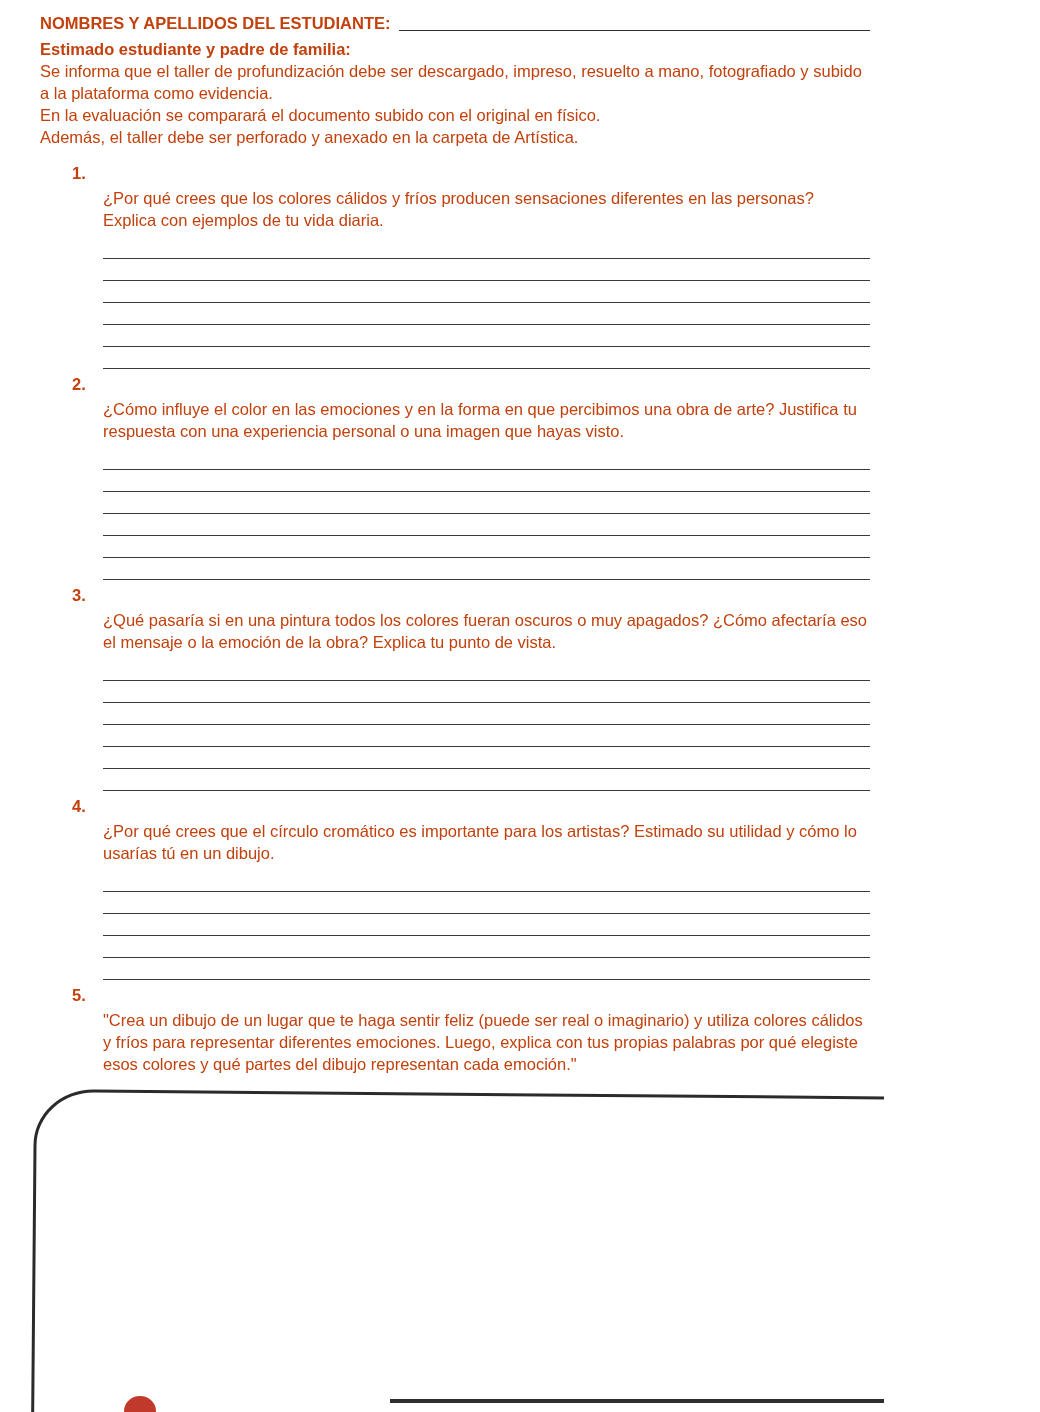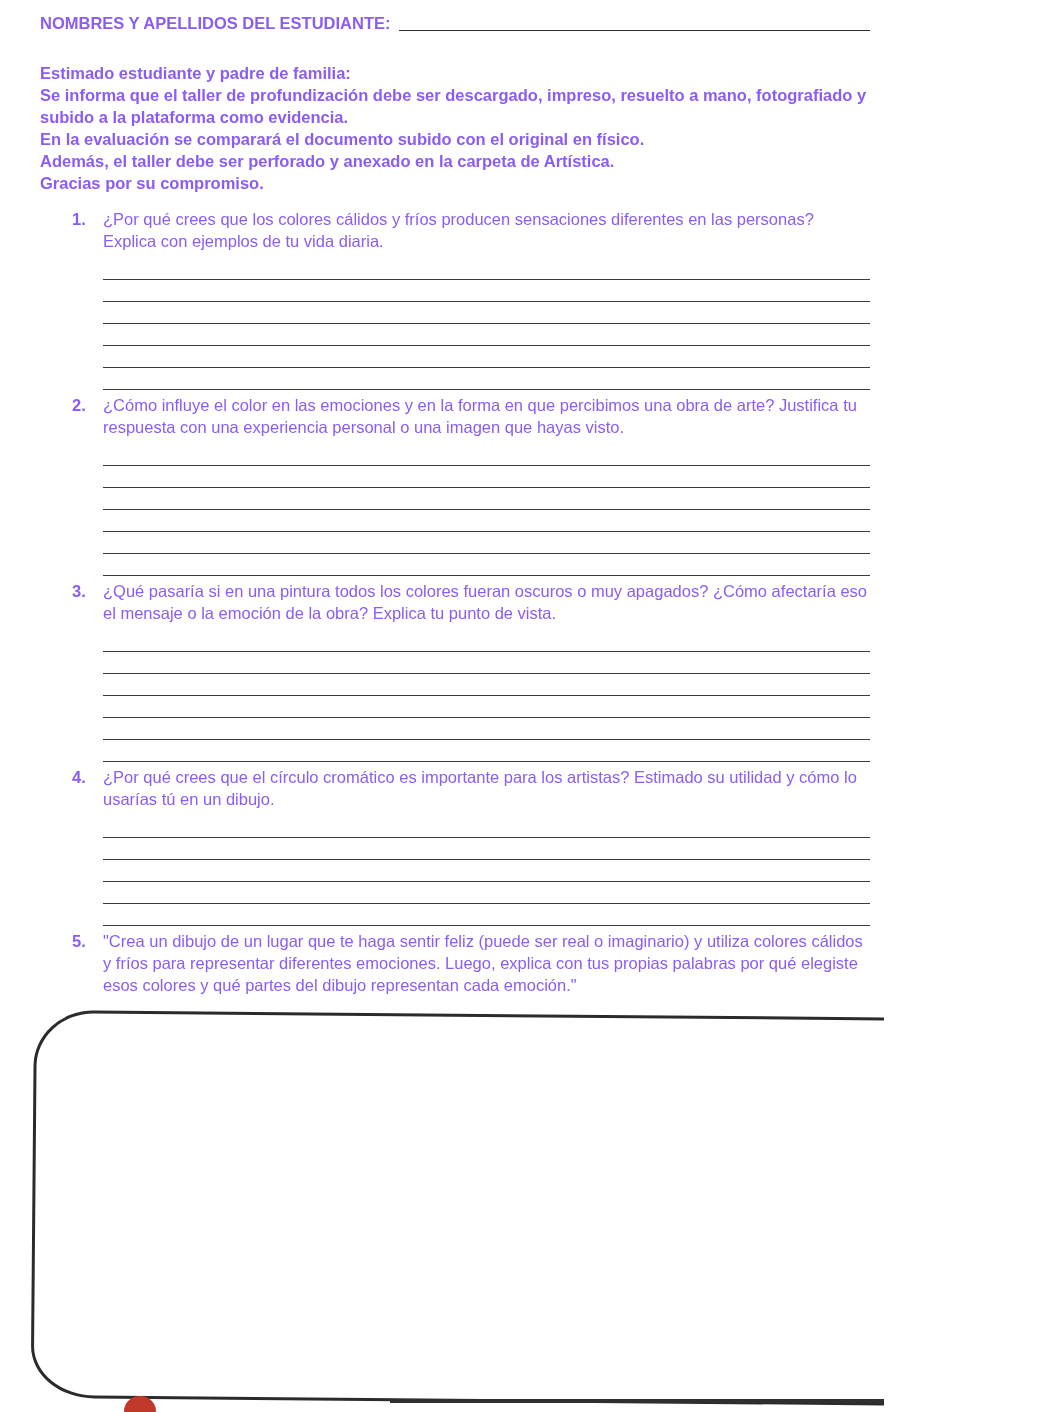--- a/index.html
+++ b/index.html
@@ -5,46 +5,46 @@
   html,body{margin:0;padding:0;background:#ffffff;}
   .page{
     position:relative;
     width:884px;
     height:1412px;
     background:#ffffff;
     overflow:hidden;
     font-family:"Liberation Sans","DejaVu Sans",sans-serif;
     font-size:16.5px;
     line-height:22px;
-    color:#8b5cf6;
+    color:#c2410c;
     box-sizing:border-box;
     padding:12px 14px 0 40px;
   }
   .b{font-weight:bold;}
-  p{margin:0;font-weight:bold;}
+  p{margin:0;}
   .header-row{display:flex;align-items:baseline;gap:8px;}
   .blank{
     display:inline-block;
     border-bottom:1.6px solid #2e2e2e;
     height:16px;
     transform:translateY(2px);
   }
   .blank.fill{flex:1;}
   .blank.grade{width:205px;}
-  .intro{margin-top:28px;}
+  .intro{margin-top:4px;}
   .questions{margin-top:14px;}
   .question{margin-bottom:4px;}
   .q-head{display:flex;}
   .q-num{
     font-weight:bold;
     width:31px;
     flex:0 0 31px;
     margin-left:32px;
   }
-  .q-text{flex:1;}
+  .q-text{flex:1;margin-top:25px;}
   .answer-lines{margin-left:63px;margin-top:6px;}
   .answer-line{
     height:21px;
     border-bottom:1.6px solid #3a3a3a;
   }
   .drawing-box{
     margin-top:14px;
     margin-left:-6px;
     width:1000px;
     height:388px;
@@ -82,21 +82,20 @@
     <span class="b">NOMBRES Y APELLIDOS DEL ESTUDIANTE:</span>
     <span class="blank fill"></span>
   </div>
 
 
   <div class="intro">
     <p class="b">Estimado estudiante y padre de familia:</p>
     <p>Se informa que el taller de profundización debe ser descargado, impreso, resuelto a mano, fotografiado y subido a la plataforma como evidencia.</p>
     <p>En la evaluación se comparará el documento subido con el original en físico.</p>
     <p>Además, el taller debe ser perforado y anexado en la carpeta de Artística.</p>
-    <p class="b">Gracias por su compromiso.</p>
   </div>
 
   <div class="questions">
   <div class="question">
     <div class="q-head">
       <span class="q-num">1.</span>
       <span class="q-text">¿Por qué crees que los colores cálidos y fríos producen sensaciones diferentes en las personas? Explica con ejemplos de tu vida diaria.</span>
     </div>
     <div class="answer-lines">
           <div class="answer-line"></div>

